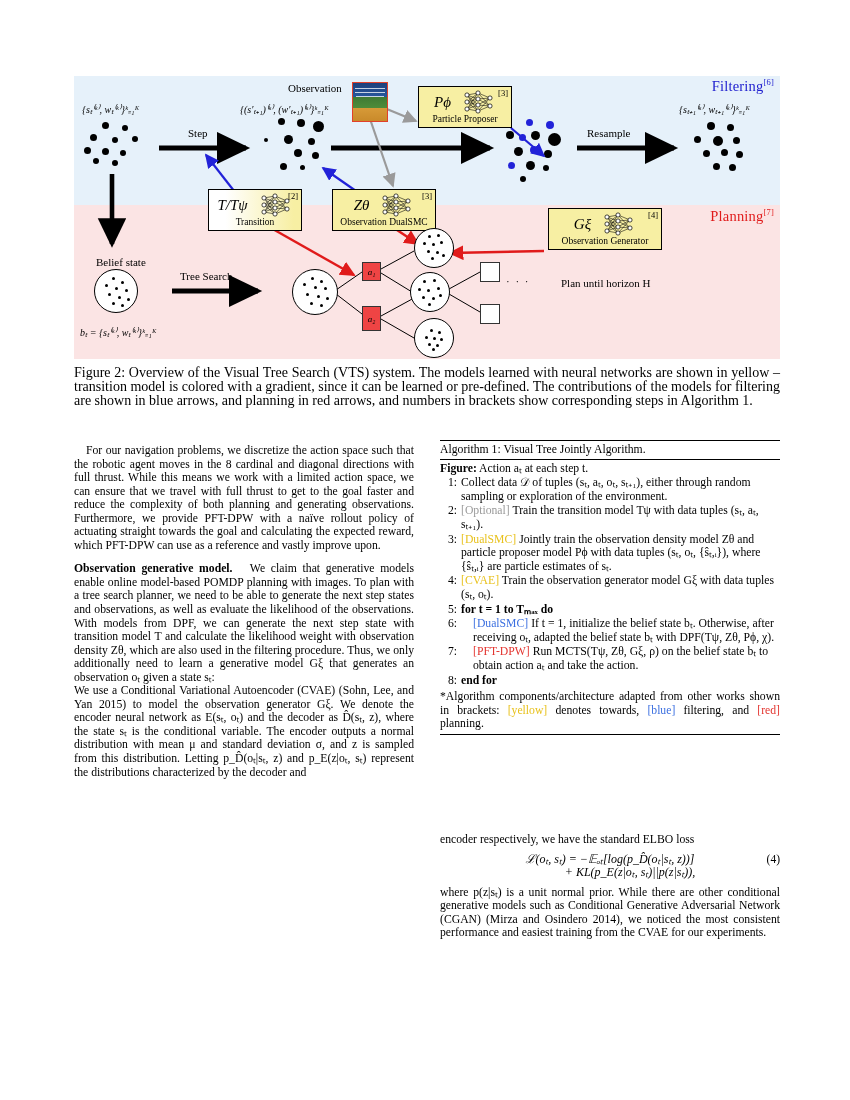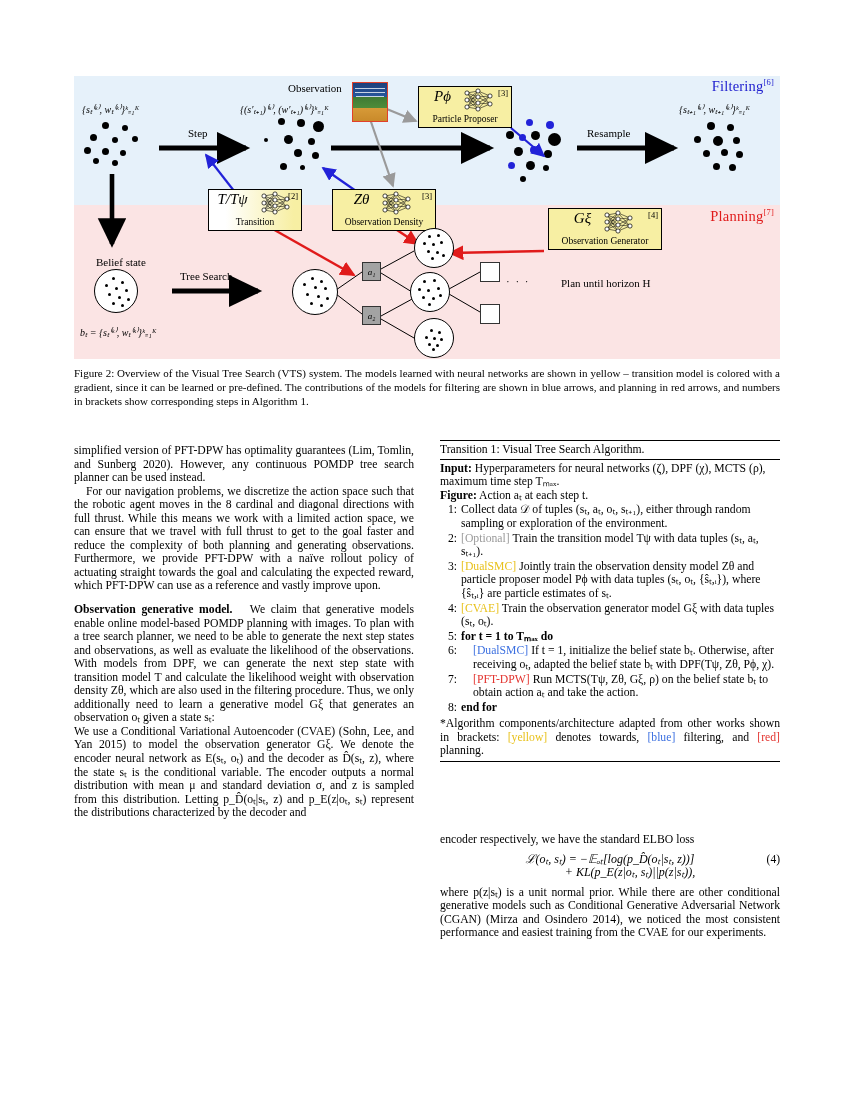--- a/index.html
+++ b/index.html
@@ -99,21 +99,21 @@
     background: #f7efa3;
     box-sizing: border-box;
     text-align: center;
     padding: 1px 3px 1px 3px;
   }
   .modelbox.gradient {
     background: linear-gradient(to right, #ffffff 0%, #ffffff 18%, #f7efa3 92%);
   }
   .mb-top {
     display: flex;
-    align-items: flex-start;
+    align-items: center;
     justify-content: center;
     gap: 11px;
     height: 28px;
   }
   .mb-sym {
     font-family: "Liberation Serif", serif;
     font-style: italic;
     font-size: 15px;
   }
   .mb-cap {
@@ -145,21 +145,21 @@
   .bcircle {
     position: absolute;
     border: 1.1px solid #000;
     border-radius: 50%;
     background: #ffffff;
     box-sizing: border-box;
   }
   .abox {
     position: absolute;
     border: 1.1px solid #333;
-    background: #a3a3a3;
+    background: #ef4444;
     box-sizing: border-box;
     display: flex;
     align-items: center;
     justify-content: center;
     font-family: "Liberation Serif", serif;
     font-style: italic;
     font-size: 9px;
   }
   .leafbox {
     position: absolute;
@@ -168,21 +168,21 @@
     box-sizing: border-box;
   }
 
   
   #caption {
     position: absolute;
     left: 74px;
     top: 366px;
     width: 706px;
     font-family: "Liberation Serif", serif;
-    font-size: 11px;
+    font-size: 14px;
     line-height: 14.2px;
     text-align: justify;
   }
 
   
   .col {
     position: absolute;
     width: 340px;
     font-family: "Liberation Serif", serif;
     font-size: 11.7px;
@@ -469,21 +469,21 @@
               <circle cx="5" cy="19" r="2.1"></circle>
             <circle cx="16" cy="3" r="2.1"></circle>
               <circle cx="16" cy="9" r="2.1"></circle>
               <circle cx="16" cy="15" r="2.1"></circle>
               <circle cx="16" cy="21" r="2.1"></circle>
             <circle cx="28" cy="8" r="2.1"></circle>
               <circle cx="28" cy="16" r="2.1"></circle>
           </g>
         </svg>
       </div>
-      <div class="mb-cap">Observation Density</div>
+      <div class="mb-cap">Observation DualSMC</div>
     </div>
 
     <div class="modelbox" style="left:474px; top:132px; width:114px; height:42px;">
       <span class="mb-num">[4]</span>
       <div class="mb-top">
         <span class="mb-sym">Gξ</span>
         <svg width="34" height="24" viewBox="0 0 34 24">
           <g stroke="#000" stroke-width="0.55" fill="none">
             <path d="M5,5 L16,3 M5,5 L16,9 M5,5 L16,15 M5,5 L16,21 M5,12 L16,3 M5,12 L16,9 M5,12 L16,15 M5,12 L16,21 M5,19 L16,3 M5,19 L16,9 M5,19 L16,15 M5,19 L16,21 M16,3 L28,8 M16,9 L28,8 M16,15 L28,8 M16,21 L28,8 M16,3 L28,16 M16,9 L28,16 M16,15 L28,16 M16,21 L28,16"></path>
           </g>
@@ -525,21 +525,21 @@
       <div class="dot" style="left:13px; top:23px; width:3.4px; height:3.4px;"></div>
       <div class="dot" style="left:24px; top:25px; width:3.4px; height:3.4px;"></div>
       <div class="dot" style="left:33px; top:27px; width:3.4px; height:3.4px;"></div>
       <div class="dot" style="left:17px; top:32px; width:3.4px; height:3.4px;"></div>
       <div class="dot" style="left:27px; top:34px; width:3.4px; height:3.4px;"></div>
     </div>
 
     <div class="abox" style="left:288px; top:186px; width:19px; height:19px;">
       <span>a₁</span>
     </div>
-    <div class="abox" style="left:288px; top:230px; width:19px; height:19px;">
+    <div class="abox" style="left:288px; top:230px; width:19px; height:25px;">
       <span>a₂</span>
     </div>
 
     <div class="bcircle" style="left:340px; top:152px; width:40px; height:40px;">
       <div class="dot" style="left:13px; top:6px;  width:3.2px; height:3.2px;"></div>
       <div class="dot" style="left:22px; top:5px;  width:3.2px; height:3.2px;"></div>
       <div class="dot" style="left:8px;  top:13px; width:3.2px; height:3.2px;"></div>
       <div class="dot" style="left:17px; top:14px; width:3.2px; height:3.2px;"></div>
       <div class="dot" style="left:25px; top:12px; width:3.2px; height:3.2px;"></div>
       <div class="dot" style="left:12px; top:21px; width:3.2px; height:3.2px;"></div>
@@ -569,38 +569,34 @@
       <div class="dot" style="left:17px; top:29px; width:3.2px; height:3.2px;"></div>
     </div>
 
     <div class="leafbox" style="left:406px; top:186px; width:20px; height:20px;"></div>
     <div class="leafbox" style="left:406px; top:228px; width:20px; height:20px;"></div>
   </div>
 
   <div id="caption">Figure 2: Overview of the Visual Tree Search (VTS) system. The models learned with neural networks are shown in yellow – transition model is colored with a gradient, since it can be learned or pre-defined. The contributions of the models for filtering are shown in blue arrows, and planning in red arrows, and numbers in brackets show corresponding steps in Algorithm 1.</div>
 
   <div class="col" id="col-left">
-    <p class="para">simplified version of PFT-DPW has optimality guarantees (Lim, Tomlin, and Sunberg 2020). However, any continuous POMDP tree search planner can be used instead.</p>
     <p class="para indent">For our navigation problems, we discretize the action space such that the robotic agent moves in the 8 cardinal and diagonal directions with full thrust. While this means we work with a limited action space, we can ensure that we travel with full thrust to get to the goal faster and reduce the complexity of both planning and generating observations. Furthermore, we provide PFT-DPW with a naïve rollout policy of actuating straight towards the goal and calculating the expected reward, which PFT-DPW can use as a reference and vastly improve upon.</p>
     <div class="gap"></div>
     <p class="para">
       <span class="bold">Observation generative model.</span>
       &nbsp;&nbsp;<span>We claim that generative models enable online model-based POMDP planning with images. To plan with a tree search planner, we need to be able to generate the next step states and observations, as well as evaluate the likelihood of the observations. With models from DPF, we can generate the next step state with transition model T and calculate the likelihood weight with observation density Zθ, which are also used in the filtering procedure. Thus, we only additionally need to learn a generative model Gξ that generates an observation oₜ given a state sₜ:</span>
     </p>
     <p class="para">We use a Conditional Variational Autoencoder (CVAE) (Sohn, Lee, and Yan 2015) to model the observation generator Gξ. We denote the encoder neural network as E(sₜ, oₜ) and the decoder as D̂(sₜ, z), where the state sₜ is the conditional variable. The encoder outputs a normal distribution with mean μ and standard deviation σ, and z is sampled from this distribution. Letting p_D̂(oₜ|sₜ, z) and p_E(z|oₜ, sₜ) represent the distributions characterized by the decoder and</p>
   </div>
 
   <div id="algo">
     <div class="rule-thick"></div>
-    <div id="algo-title">Transition 1: Visual Tree Search Algorithm.</div>
+    <div id="algo-title">Algorithm 1: Visual Tree Jointly Algorithm.</div>
     <div class="rule-thin"></div>
     <div id="algo-io">
-      <div>
-        <span class="bold">Input:</span><span> Hyperparameters for neural networks (ζ), DPF (χ), MCTS (ρ), maximum time step Tₘₐₓ.</span>
-      </div>
       <div>
         <span class="bold">Figure:</span><span> Action aₜ at each step t.</span>
       </div>
     </div>
 
     <div class="step">
       <span class="step-num">1:</span>
       <span class="step-body">Collect data 𝒟 of tuples (sₜ, aₜ, oₜ, sₜ₊₁), either through random sampling or exploration of the environment.</span>
     </div>
     <div class="step">

